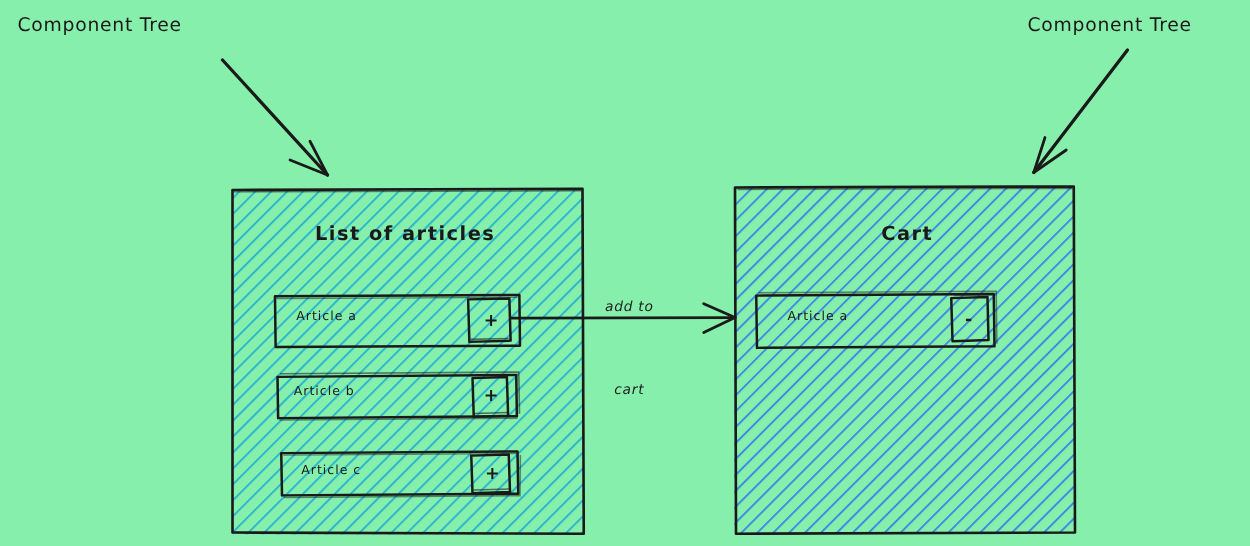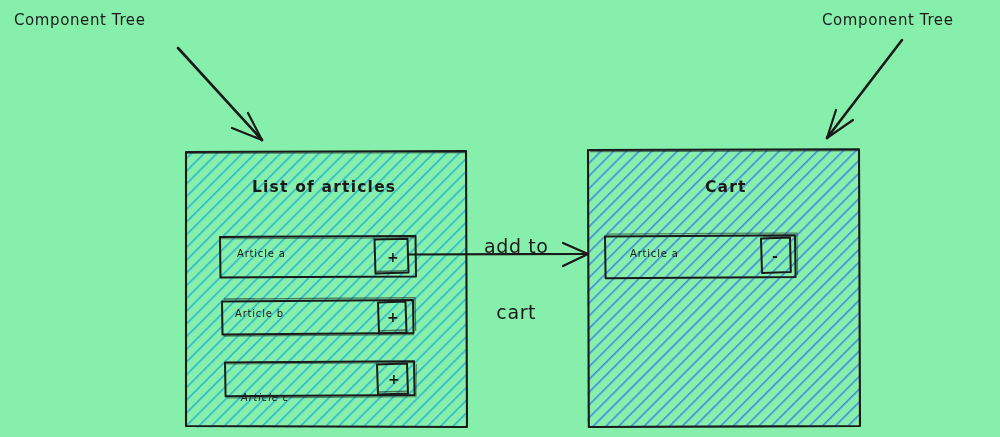--- a/index.html
+++ b/index.html
@@ -42,23 +42,24 @@
   .row-label {
     font-size: 10px;
     letter-spacing: 0.8px;
   }
   .btn-glyph {
     font-size: 14px;
     font-weight: 700;
     letter-spacing: 0;
   }
   .edge-label {
-    font-size: 19px;
+    font-size: 11px;
     line-height: 22px;
     text-align: center;
+    font-style: italic;
   }
 </style>
 </head>
 <body>
 
 <div id="canvas">
 
   <svg id="svg-layer" viewBox="0 0 1000 437" xmlns="http://www.w3.org/2000/svg">
     <defs>
       <pattern id="hatch-teal" width="9" height="9" patternTransform="rotate(45)" patternUnits="userSpaceOnUse">
@@ -150,19 +151,19 @@
     <div>add to</div>
     <div>cart</div>
   </div>
 
   <div class="hand-text row-label" style="left:237px; top:248px;">Article a</div>
   <div class="hand-text btn-glyph" style="left:387px; top:249px;">+</div>
 
   <div class="hand-text row-label" style="left:235px; top:308px;">Article b</div>
   <div class="hand-text btn-glyph" style="left:387px; top:309px;">+</div>
 
-  <div class="hand-text row-label" style="left:241px; top:392px;font-style:italic;">Article c</div>
+  <div class="hand-text row-label" style="left:241px; top:371px;">Article c</div>
   <div class="hand-text btn-glyph" style="left:388px; top:371px;">+</div>
 
   <div class="hand-text row-label" style="left:630px; top:248px;">Article a</div>
   <div class="hand-text btn-glyph" style="left:772px; top:248px;">-</div>
 
 </div>
 
 </body></html>

